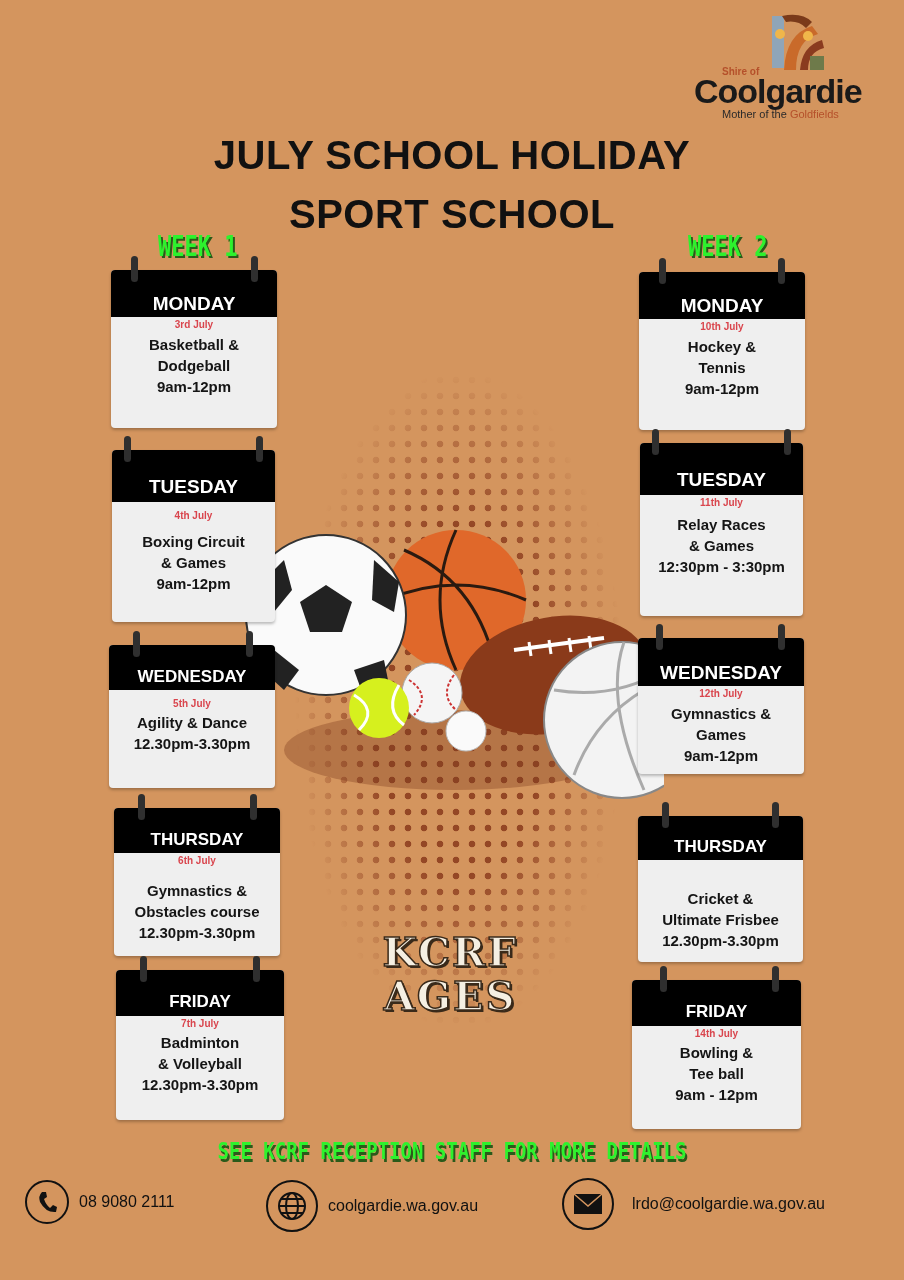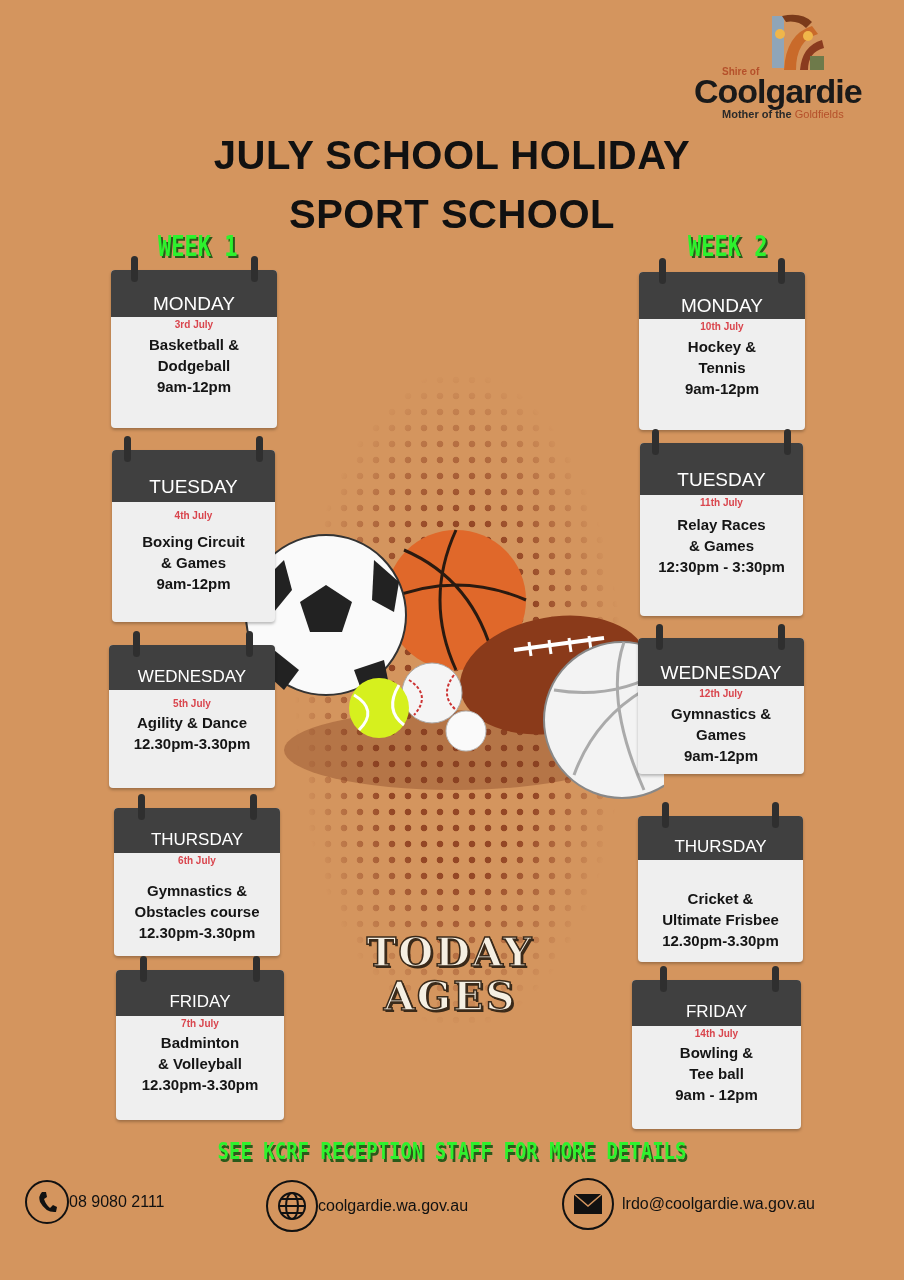--- a/index.html
+++ b/index.html
@@ -11,49 +11,49 @@
     mask-image:radial-gradient(ellipse 50% 50% at 50% 50%,#000 40%,transparent 75%);opacity:.85;}
   .logo{position:absolute;left:694px;top:10px;width:200px;height:115px;}
   .logo .mark{position:absolute;left:78px;top:2px;width:52px;height:60px;}
   .logo .shire{position:absolute;left:28px;top:56px;font-size:10px;color:#b5502a;font-weight:bold;}
   .logo .name{position:absolute;left:0;top:62px;font-size:34px;font-weight:bold;color:#1a1a1a;letter-spacing:-1px;}
   .logo .tag{position:absolute;left:28px;top:98px;font-size:11px;color:#2a2a2a;}
   .logo .tag span{color:#b5502a;}
   .title{position:absolute;left:0;width:904px;text-align:center;font-weight:900;font-size:40px;color:#111;letter-spacing:.5px;}
   .week{position:absolute;font-family:"DejaVu Sans Mono",monospace;font-weight:bold;font-size:22px;color:#2df22d;text-shadow:2px 2px 0 #2a5a1a;transform:scaleY(1.25);}
   .card{position:absolute;background:#efefef;border-radius:4px;box-shadow:0 2px 3px rgba(0,0,0,.25);text-align:center;}
-  .card .head{background:#404040;color:#fff;font-weight:normal;font-size:19px;border-radius:4px 4px 0 0;display:flex;align-items:flex-end;justify-content:center;}
+  .card .head{background:#000000;color:#fff;font-weight:bold;font-size:19px;border-radius:4px 4px 0 0;display:flex;align-items:flex-end;justify-content:center;}
   .card .ring{position:absolute;top:-14px;width:7px;height:26px;background:#2f2f2f;border-radius:4px;}
   .card .ring::after{content:"";position:absolute;left:-5px;top:16px;width:17px;height:12px;border-radius:50%;background:#e1a070;z-index:-1;}
   .card .date{color:#d9454d;font-weight:bold;font-size:10px;margin-top:2px;}
   .card .act{color:#151515;font-size:15px;font-weight:bold;line-height:21px;}
   .balls{position:absolute;left:244px;top:520px;width:420px;height:300px;}
   .register{position:absolute;left:310px;top:930px;width:280px;text-align:center;font-family:"DejaVu Serif",serif;font-weight:900;font-size:40px;line-height:44px;color:#f5efe2;-webkit-text-stroke:1.5px #3a2a1a;text-shadow:2px 2px 0 #3a2a1a;letter-spacing:2px;}
   .see{position:absolute;left:0;width:904px;top:1140px;text-align:center;font-family:"DejaVu Sans Mono",monospace;font-weight:bold;font-size:19px;color:#2df22d;text-shadow:2px 2px 0 #2a5a1a;transform:scaleY(1.2);}
-  .contact{position:absolute;top:1180px;display:flex;align-items:center;font-size:16px;color:#111;}
+  .contact{position:absolute;top:1180px;display:flex;align-items:center;gap:10px;font-size:16px;color:#111;}
   .circ{width:44px;height:44px;border:2.5px solid #111;border-radius:50%;display:flex;align-items:center;justify-content:center;box-sizing:border-box;}
 </style>
 </head>
 <body>
 
 <div class="dots"></div>
 
 <div class="logo">
   <svg class="mark" viewBox="0 0 52 60">
     <rect x="0" y="4" width="12" height="52" fill="#8fa5b8"></rect>
     <path d="M10 4 Q30 0 40 10 L34 16 Q26 8 14 10Z" fill="#7a3a1a"></path>
     <path d="M12 58 Q14 22 40 14 L46 22 Q24 28 24 58Z" fill="#c96a2a"></path>
     <path d="M28 58 Q30 34 50 28 L52 36 Q36 40 36 58Z" fill="#8a3b1f"></path>
     <circle cx="8" cy="22" r="5" fill="#f0b64a"></circle>
     <circle cx="36" cy="24" r="5" fill="#f0b64a"></circle>
     <rect x="38" y="44" width="14" height="14" fill="#6e7a4a"></rect>
   </svg>
   <div class="shire">Shire of</div>
   <div class="name">Coolgardie</div>
-  <div class="tag"><b style="font-weight:bold">Mother of the </b><span>Goldfields</span></div>
+  <div class="tag"><b style="font-weight:normal">Mother of the </b><span>Goldfields</span></div>
 </div>
 
 <div class="title" style="top:133px">JULY SCHOOL HOLIDAY</div>
 <div class="title" style="top:192px">SPORT SCHOOL</div>
 
 <div class="week" style="left:158px;top:234px">WEEK 1</div>
 <div class="week" style="left:688px;top:234px">WEEK 2</div>
 
 <svg class="balls" viewBox="0 0 420 300">
   <ellipse cx="210" cy="230" rx="170" ry="40" fill="#7a3a1c" opacity=".35"></ellipse>
@@ -174,21 +174,21 @@
   <span class="ring" style="left:28px"></span>
     <span class="ring" style="left:140px"></span>
   <div class="head" style="height:46px;padding-bottom:4px;box-sizing:border-box;font-size:17px">FRIDAY</div>
   <div class="date">14th July</div>
   <div class="act" style="margin-top:3px">Bowling &amp;</div>
   <div class="act">Tee ball</div>
   <div class="act">9am - 12pm</div>
 </div>
 
 <div class="register">
-  <div>TODAY</div>
+  <div>KCRF</div>
   <div>AGES</div>
 </div>
 
 <div class="see">SEE KCRF RECEPTION STAFF FOR MORE DETAILS</div>
 
 <div class="contact" style="left:25px">
   <div class="circ">
     <svg width="22" height="24" viewBox="0 0 22 24">
         <path d="M6 2 L10 2 L11 7 L8 9 Q10 15 14 18 L17 15 L21 17 L20 22 Q10 23 4 12 Q2 6 6 2Z" fill="#111"></path>
       </svg>

